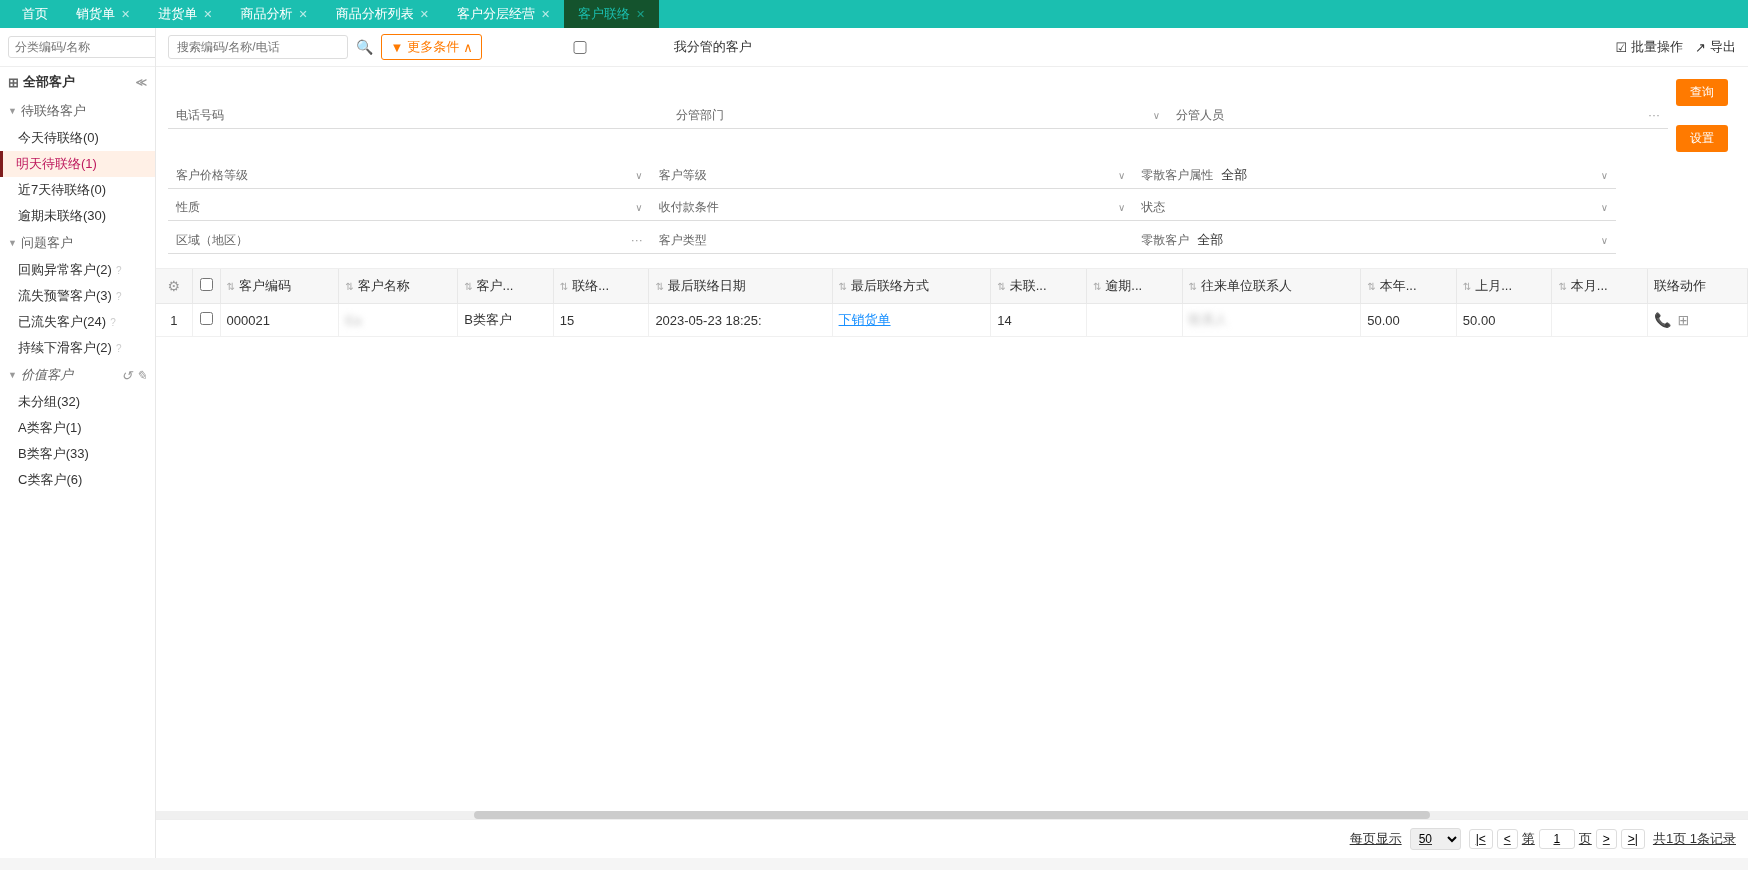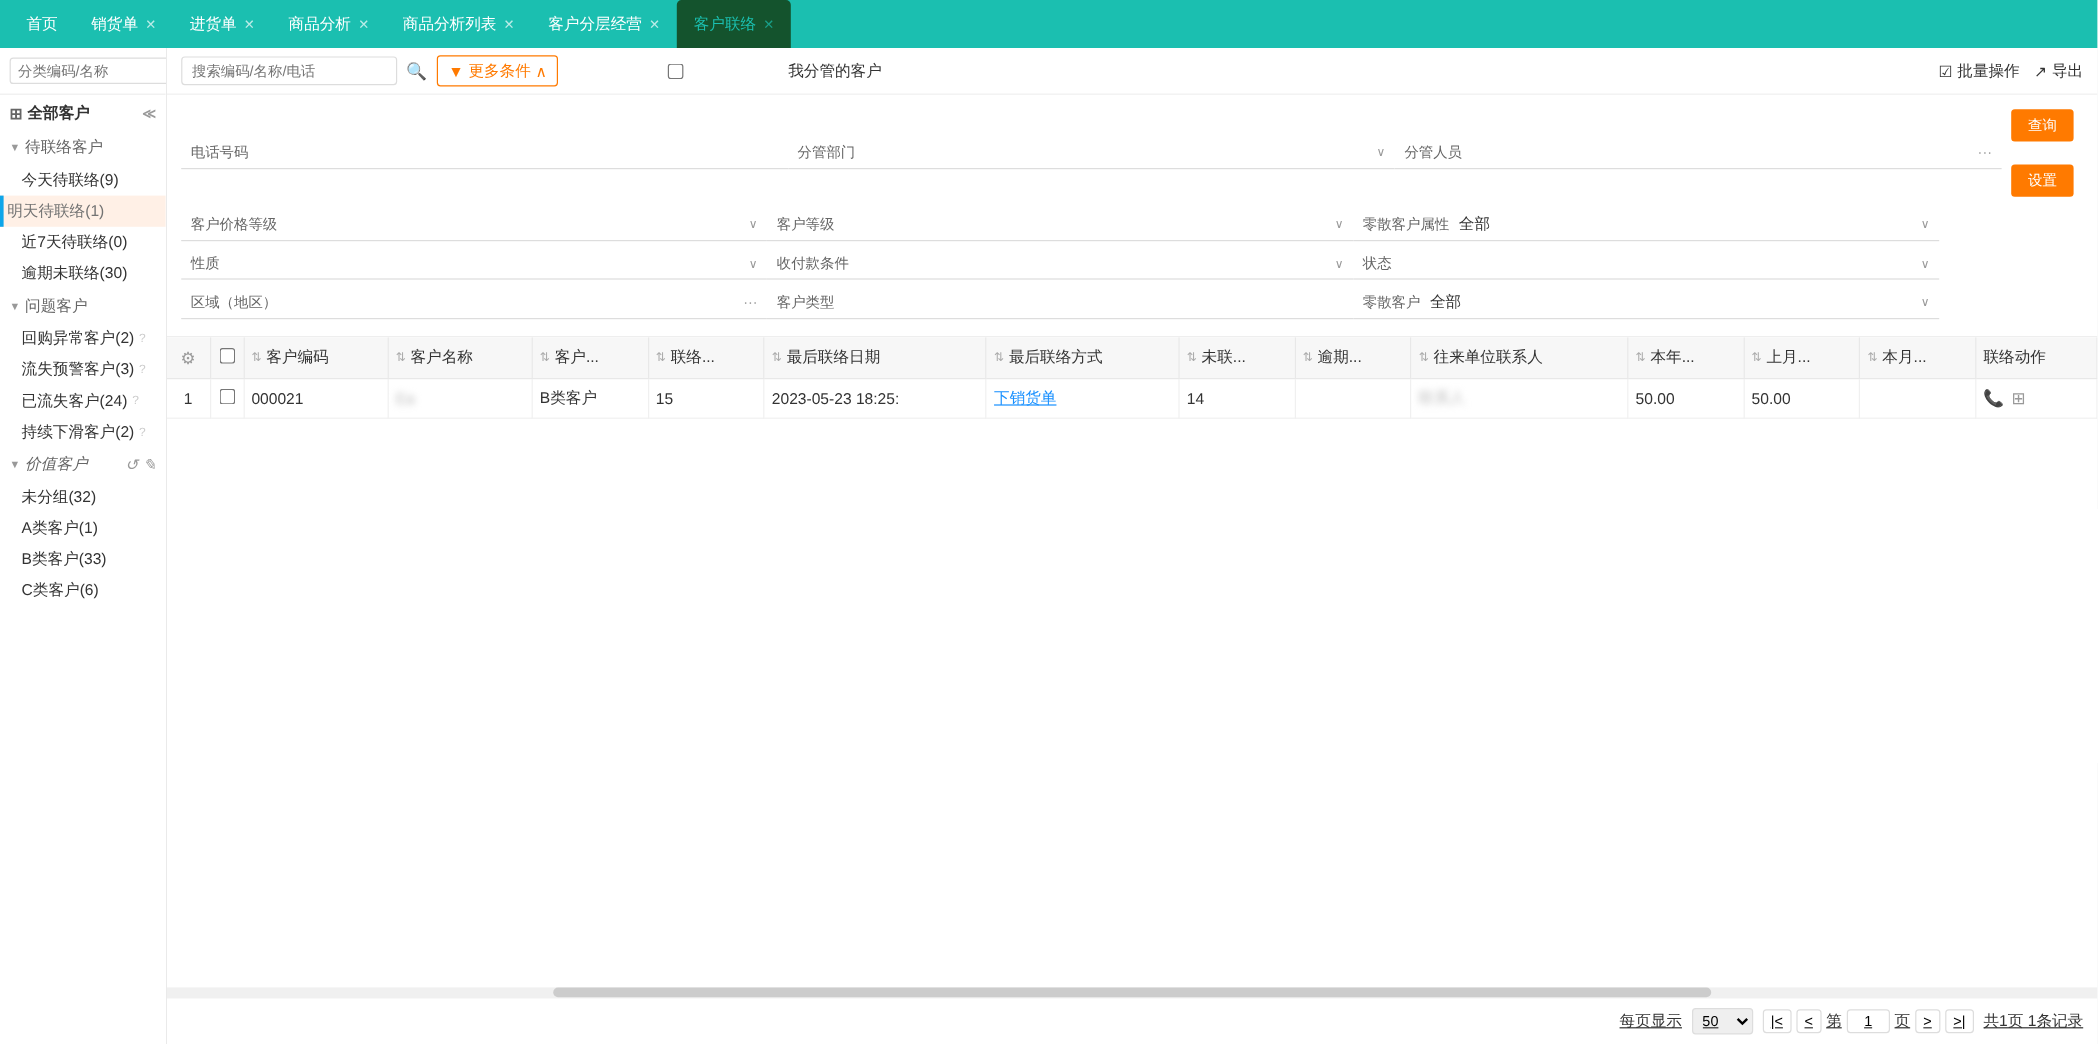--- a/index.html
+++ b/index.html
@@ -1,37 +1,37 @@
 <!DOCTYPE html>
 <html><head>
   <meta charset="utf-8">
   <style>
     * { box-sizing: border-box; margin: 0; padding: 0; font-family: 'Microsoft YaHei', Arial, sans-serif; font-size: 13px; }
     body { background: #f5f5f5; overflow: hidden; }
 
     
-    .top-nav { background: #1bbfb0; display: flex; align-items: center; height: 40px; padding: 0 8px; }
+    .top-nav { background: #1bbfb0; display: flex; align-items: center; height: 28px; padding: 0 8px; }
     .nav-item { color: #fff; padding: 0 14px; height: 40px; display: flex; align-items: center; cursor: pointer; font-size: 13px; white-space: nowrap; }
     .nav-item.active { background: #14532d; color: #1bbfb0; border-radius: 4px 4px 0 0; }
     .nav-item .close-x { margin-left: 6px; font-size: 11px; opacity: 0.7; }
 
     
     .main-layout { display: flex; height: calc(100vh - 40px); }
 
     
-    .sidebar { width: 139px; background: #fff; border-right: 1px solid #e8e8e8; overflow-y: auto; flex-shrink: 0; }
+    .sidebar { width: 156px; background: #fff; border-right: 1px solid #e8e8e8; overflow-y: auto; flex-shrink: 0; }
     .sidebar-search { display: flex; align-items: center; padding: 8px; border-bottom: 1px solid #eee; }
     .sidebar-search input { flex: 1; border: 1px solid #ddd; border-radius: 3px; padding: 3px 6px; font-size: 12px; outline: none; }
     .sidebar-section-header { display: flex; align-items: center; padding: 6px 8px; font-weight: bold; font-size: 13px; color: #333; cursor: pointer; }
     .sidebar-section-header .grid-icon { margin-right: 4px; color: #666; }
     .sidebar-section-header .collapse-icon { margin-left: auto; color: #999; font-size: 11px; }
     .sidebar-group-label { padding: 5px 8px; color: #666; font-size: 12px; display: flex; align-items: center; cursor: pointer; }
     .sidebar-group-label::before { content: '▼'; font-size: 9px; margin-right: 4px; color: #999; }
     .sidebar-item { padding: 4px 8px 4px 18px; color: #333; cursor: pointer; font-size: 12px; display: flex; align-items: center; }
-    .sidebar-item.active { background: #fff0e6; color: #737373; border-left: 3px solid #0ea5e9; padding-left: 3px; }
+    .sidebar-item.active { background: #fff0e6; color: #be185d; border-left: 3px solid #7f1d1d; padding-left: 13px; }
     .sidebar-item .question-icon { margin-left: 4px; color: #ccc; font-size: 10px; }
     .sidebar-value-header { display: flex; align-items: center; padding: 5px 8px; color: #666; font-size: 12px; cursor: pointer; font-style: italic; }
     .sidebar-value-header::before { content: '▼'; font-size: 9px; margin-right: 4px; color: #999; }
     .sidebar-value-header .icons { margin-left: auto; display: flex; gap: 4px; color: #999; }
 
     
     .content { flex: 1; display: flex; flex-direction: column; overflow: hidden; }
 
     
     .filter-bar { background: #fff; padding: 6px 12px; display: flex; align-items: center; gap: 8px; border-bottom: 1px solid #eee; }
@@ -124,21 +124,21 @@
     <div class="sidebar-section-header">
       <span class="grid-icon">⊞</span>
       <span>全部客户</span>
       <span class="collapse-icon">≪</span>
     </div>
 
     <div class="sidebar-group-label">
       <span>待联络客户</span>
     </div>
     <div class="sidebar-item">
-      <span>今天待联络(9)</span>
+      <span>今天待联络(0)</span>
     </div>
     <div class="sidebar-item active">
       <span>明天待联络(1)</span>
     </div>
     <div class="sidebar-item">
       <span>近7天待联络(0)</span>
     </div>
     <div class="sidebar-item">
       <span>逾期未联络(30)</span>
     </div>

